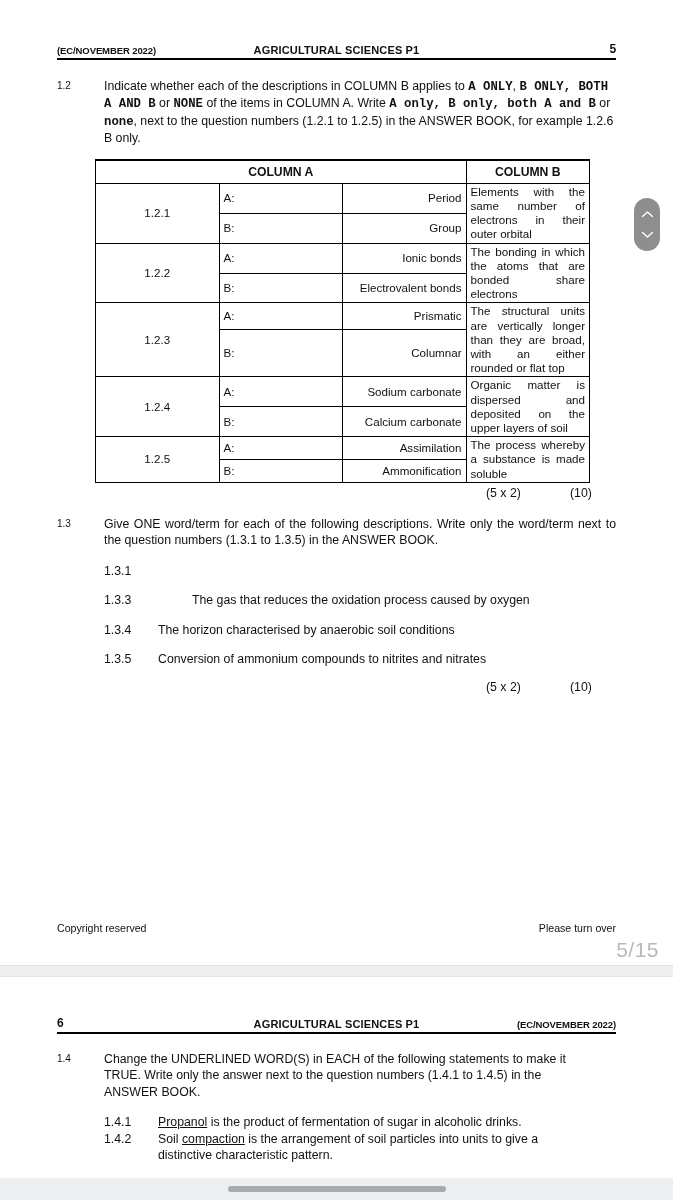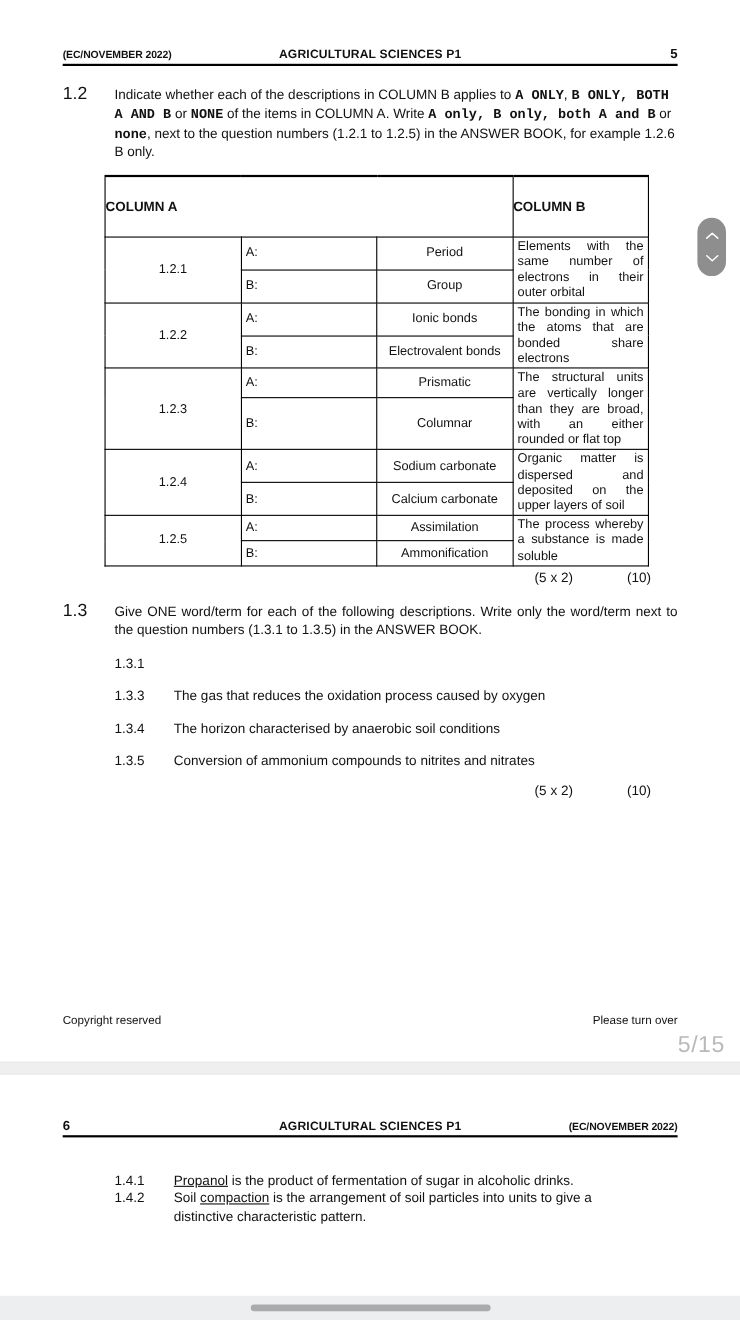--- a/index.html
+++ b/index.html
@@ -27,21 +27,21 @@
     letter-spacing:-0.1px;
   }
   .runhead .rh-left  { position:absolute; left:0;  bottom:2px; }
   .runhead .rh-mid   { position:absolute; left:0; right:0; bottom:2px; text-align:center; font-size:11px; letter-spacing:0.15px; }
   .runhead .rh-right { position:absolute; right:0; bottom:2px; font-size:12px; }
   .runhead.rev .rh-left  { font-size:12px; }
   .runhead.rev .rh-right { font-size:9.5px; }
 
   
   .qrow { display:flex; margin:0 57px; }
-  .qnum { width:47px; flex:0 0 47px; font-size:16px; line-height:16.4px; }
+  .qnum { width:47px; flex:0 0 47px; font-size:10px; line-height:16.4px; }
   .qbody { flex:1; font-size:12.3px; line-height:16.4px; }
   .qbody.justify { text-align:justify; }
   .qbody b { font-weight:bold;font-family:Liberation Mono, monospace; }
 
   .subrow { display:flex; margin:0 57px 0 104px; }
   .subnum { width:54px; flex:0 0 54px; font-size:12.3px; line-height:16.4px; }
   .subbody { flex:1; font-size:12.3px; line-height:16.4px; padding-right:60px; }
 
   
   .marks { margin:0 57px; font-size:12.3px; display:flex; justify-content:flex-end; }
@@ -52,24 +52,24 @@
   .mtable {
     margin:0 0 0 95px;
     width:495px;
     border-collapse:collapse;
     table-layout:fixed;
     font-size:11.6px;
     line-height:14.2px;
   }
   .mtable td, .mtable th { border:1.1px solid #000; padding:1px 4px; vertical-align:middle; }
   .mtable .outer-t td, .mtable .outer-t th { border-top-width:2.2px; }
-  .mtable thead th { text-align:left; font-weight:bold; font-size:12.2px; padding:20px 0; }
+  .mtable thead th { text-align:center; font-weight:bold; font-size:12.2px; padding:4px 0; }
   .c-qn  { width:52px;  text-align:center; }
   .c-ab  { width:36px;  text-align:left; padding-left:6px; }
-  .c-ita { width:139px; text-align:center; padding-left:6px; }
+  .c-ita { width:139px; text-align:right; padding-left:6px; }
   .c-desc{ width:266px; text-align:justify; text-align-last:left; padding:1px 5px; }
   .mtable tbody tr td.c-desc { vertical-align:middle; }
 
   
   .pfooter { margin:16px 57px; display:flex; justify-content:space-between; font-size:10.6px; }
 
   
   .pagecount {
     position:absolute; right:14px;
     font-size:21px; color:#b9b9b9; font-weight:400; letter-spacing:0.5px;
@@ -194,21 +194,21 @@
       <div class="qnum">1.3</div>
       <div class="qbody justify">Give ONE word/term for each of the following descriptions. Write only the word/term next to the question numbers (1.3.1 to 1.3.5) in the ANSWER BOOK.</div>
     </div>
 
     <div style="height:14px;"></div>
 
     <div id="q13items">
         <div class="subrow" style="margin-bottom: 13px;">
           <div class="subnum">1.3.1</div>
         </div>
-        <div class="subrow" style="margin-bottom: 13px;">
+        <div class="subrow" style="margin-bottom: 13px; gap: 34px;">
           <div class="subnum">1.3.3</div>
           <div class="subbody">The gas that reduces the oxidation process caused by oxygen</div>
         </div>
         <div class="subrow" style="margin-bottom: 13px;">
           <div class="subnum">1.3.4</div>
           <div class="subbody">The horizon characterised by anaerobic soil conditions</div>
         </div>
         <div class="subrow" style="margin-bottom: 13px;">
           <div class="subnum">1.3.5</div>
           <div class="subbody">Conversion of ammonium compounds to nitrites and nitrates</div>
@@ -237,20 +237,24 @@
     <div style="height:37px;"></div>
 
     <div class="runhead rev">
       <span class="rh-left">6</span>
       <span class="rh-mid">AGRICULTURAL SCIENCES P1</span>
       <span class="rh-right">(EC/NOVEMBER 2022)</span>
     </div>
 
     <div style="height:17px;"></div>
 
+    <div class="qrow">
+      <div class="qnum">1.4</div>
+      <div class="qbody" style="padding-right:40px;">Change the UNDERLINED WORD(S) in EACH of the following statements to make it TRUE. Write only the answer next to the question numbers (1.4.1 to 1.4.5) in the ANSWER BOOK.</div>
+    </div>
 
     <div style="height:14px;"></div>
 
     <div id="q14items">
         <div class="subrow" style="margin-bottom: 0;">
           <div class="subnum">1.4.1</div>
           <div class="subbody" style="padding-right: 70px;"><u>Propanol</u><span> is the product of fermentation of sugar in alcoholic drinks.</span></div>
         </div>
         <div class="subrow" style="margin-bottom: 13px;">
           <div class="subnum">1.4.2</div>

